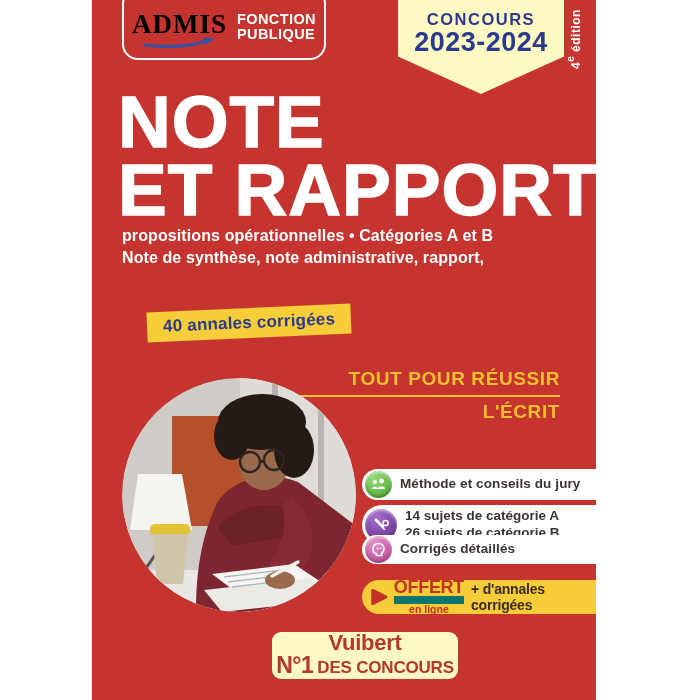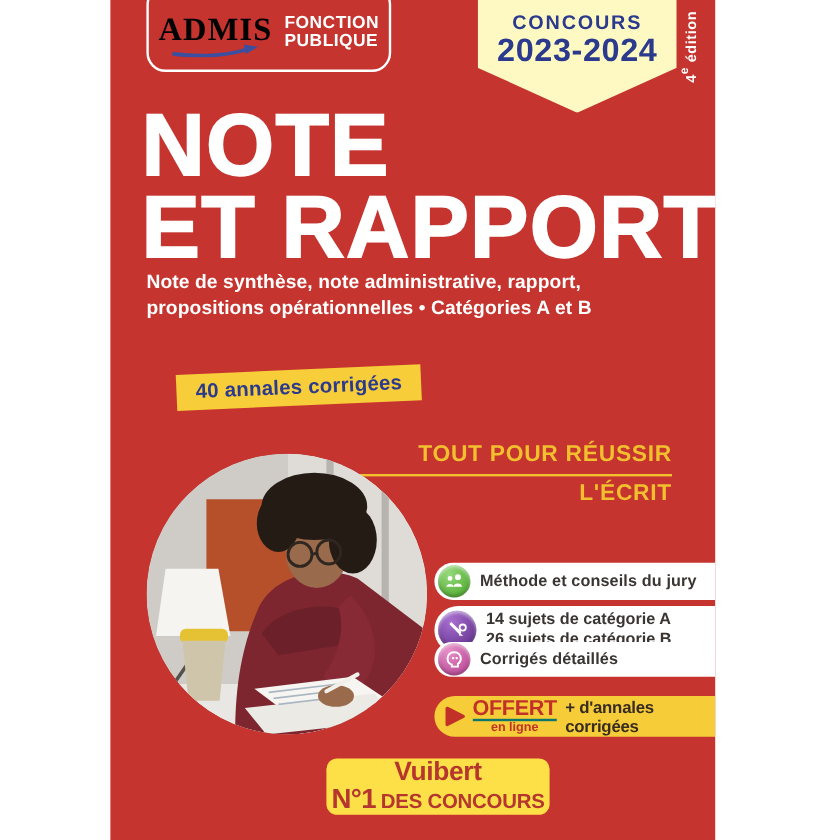--- a/index.html
+++ b/index.html
@@ -63,26 +63,26 @@
     box-shadow: inset 0 2px 3px rgba(255,255,255,.55), inset 0 -2px 3px rgba(0,0,0,.25); }
   .pill-3 .icon-circle { width:32px; height:32px; }
   .pill-label { margin-left:8px; color:#3a3532; font-size:13.5px; font-weight:700; letter-spacing:.1px; line-height:1.2; }
   .pill-lines { margin-left:8px; color:#3a3532; font-size:13.5px; font-weight:700; line-height:1.25; }
 
   
   .offert-pill { position:absolute; left:270px; right:0; top:580px; height:34px; background:#f6cd39;
     border-radius:17px 0 0 17px; display:flex; align-items:center; padding-left:7px; }
   .offert-stack { margin-left:5px; display:flex; flex-direction:column; align-items:center; }
   .offert-word { color:#c23128; font-size:18px; font-weight:700; line-height:.9; letter-spacing:-.3px;
-    border-bottom:2px solid #0f766e; padding-bottom:1px; }
+    border-bottom:8px solid #0f766e; padding-bottom:1px; }
   .offert-sub { color:#c23128; font-size:10.5px; font-weight:700; line-height:1.1; }
   .offert-rest { margin-left:7px; color:#382c20; font-size:14px; font-weight:700; letter-spacing:-.2px; }
 
   
-  .vuibert-box { position:absolute; left:180px; top:632px; width:186px; height:47px; background:#fde047;
+  .vuibert-box { position:absolute; left:180px; top:632px; width:186px; height:47px; background:#fef9c3;
     border-radius:9px; display:flex; flex-direction:column; align-items:center; justify-content:center; }
   .vuibert-name { color:#b5362e; font-size:22px; font-weight:700; line-height:1; letter-spacing:-.3px; }
   .vuibert-rank { display:flex; align-items:baseline; margin-top:-2px; color:#b5362e; }
   .rank-no { font-size:23px; font-weight:700; letter-spacing:-.5px; }
   .rank-suffix { font-size:17px; font-weight:700; margin-left:4px; letter-spacing:-.2px; }
 </style>
 </head>
 <body>
 
 <div class="stage">
@@ -108,22 +108,22 @@
     </div>
 
     <div class="edition-vert"><span>4</span><sup>e</sup><span> édition</span></div>
 
     <div class="title">
       <div>NOTE</div>
       <div>ET RAPPORT</div>
     </div>
 
     <div class="subtitle">
+      <div>propositions opérationnelles • Catégories A et B</div>
       <div>Note de synthèse, note administrative, rapport,</div>
-      <div>propositions opérationnelles • Catégories A et B</div>
     </div>
 
 
     <div class="annales-box">40 annales corrigées</div>
 
     <div class="promise">
       <div class="promise-l1">TOUT POUR RÉUSSIR</div>
       <hr class="promise-rule">
       <div class="promise-l2">L'ÉCRIT</div>
     </div>

